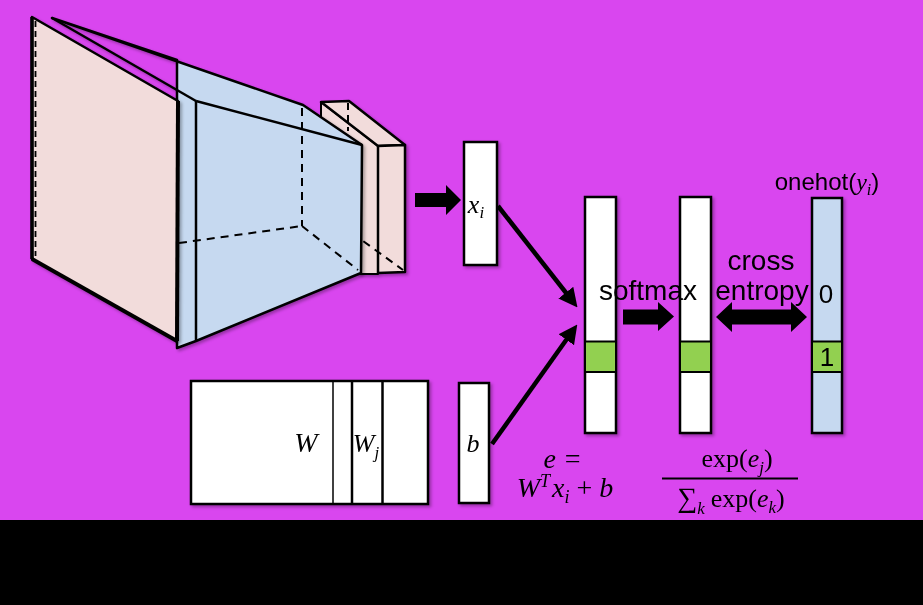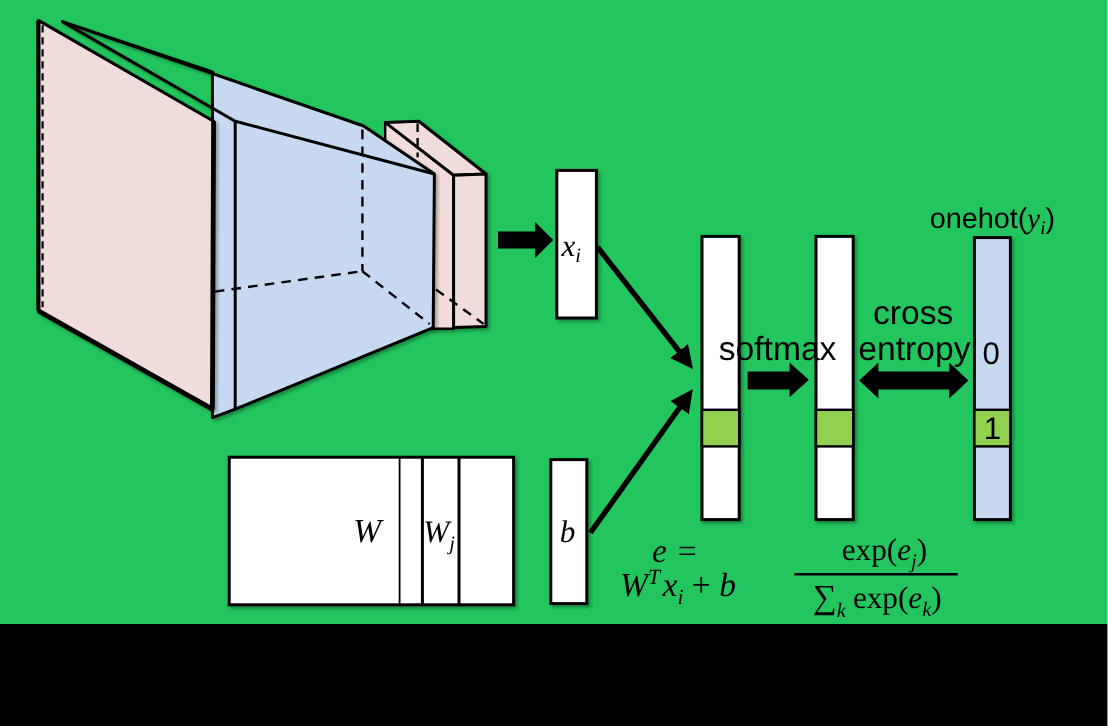--- a/index.html
+++ b/index.html
@@ -1,16 +1,16 @@
 <!DOCTYPE html>
 <html><head>
 <meta charset="utf-8">
 <style>
   html,body{margin:0;padding:0;background:#ffffff;}
-  .stage{position:relative;width:923px;height:605px;background:#22c55e;overflow:hidden;
+  .stage{position:relative;width:923px;height:605px;background:#d946ef;overflow:hidden;
          font-family:"Liberation Sans","DejaVu Sans",sans-serif;}
   svg{display:block;}
   .sans{font-family:"Liberation Sans","DejaVu Sans",sans-serif;}
   .mathit{font-family:"Liberation Serif","DejaVu Serif",serif;font-style:italic;}
   .mathup{font-family:"Liberation Serif","DejaVu Serif",serif;font-style:normal;}
   .shadow{filter:drop-shadow(2.5px 2.5px 1.5px rgba(0,0,0,0.30));}
 </style>
 </head>
 <body>
 

